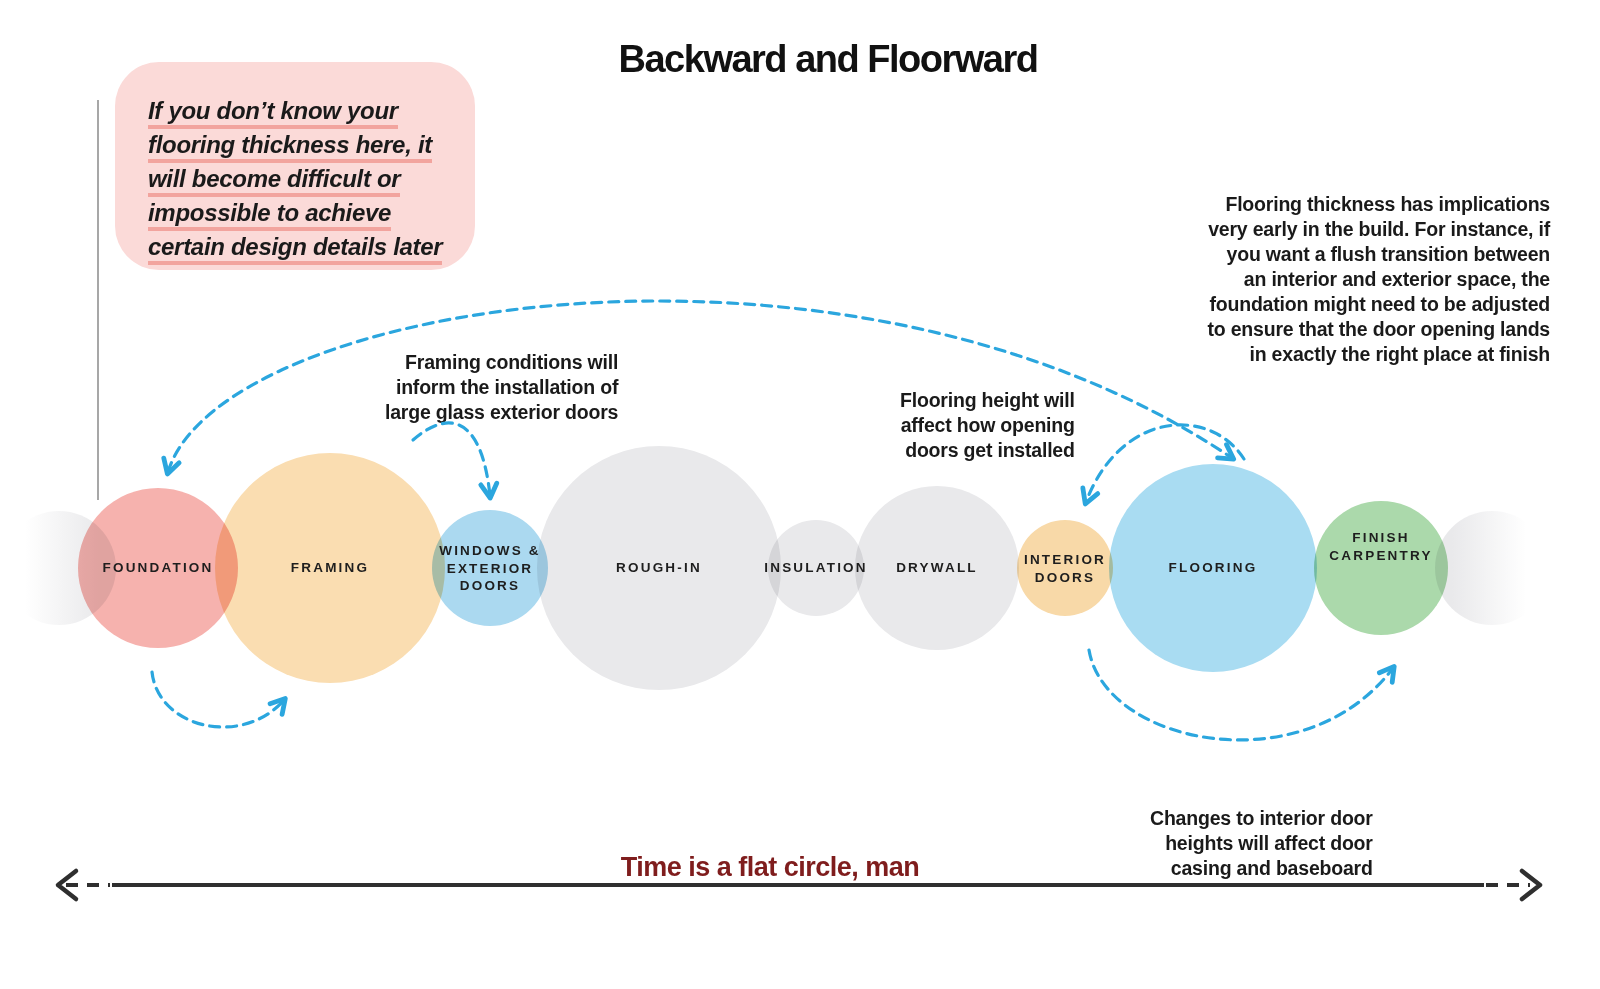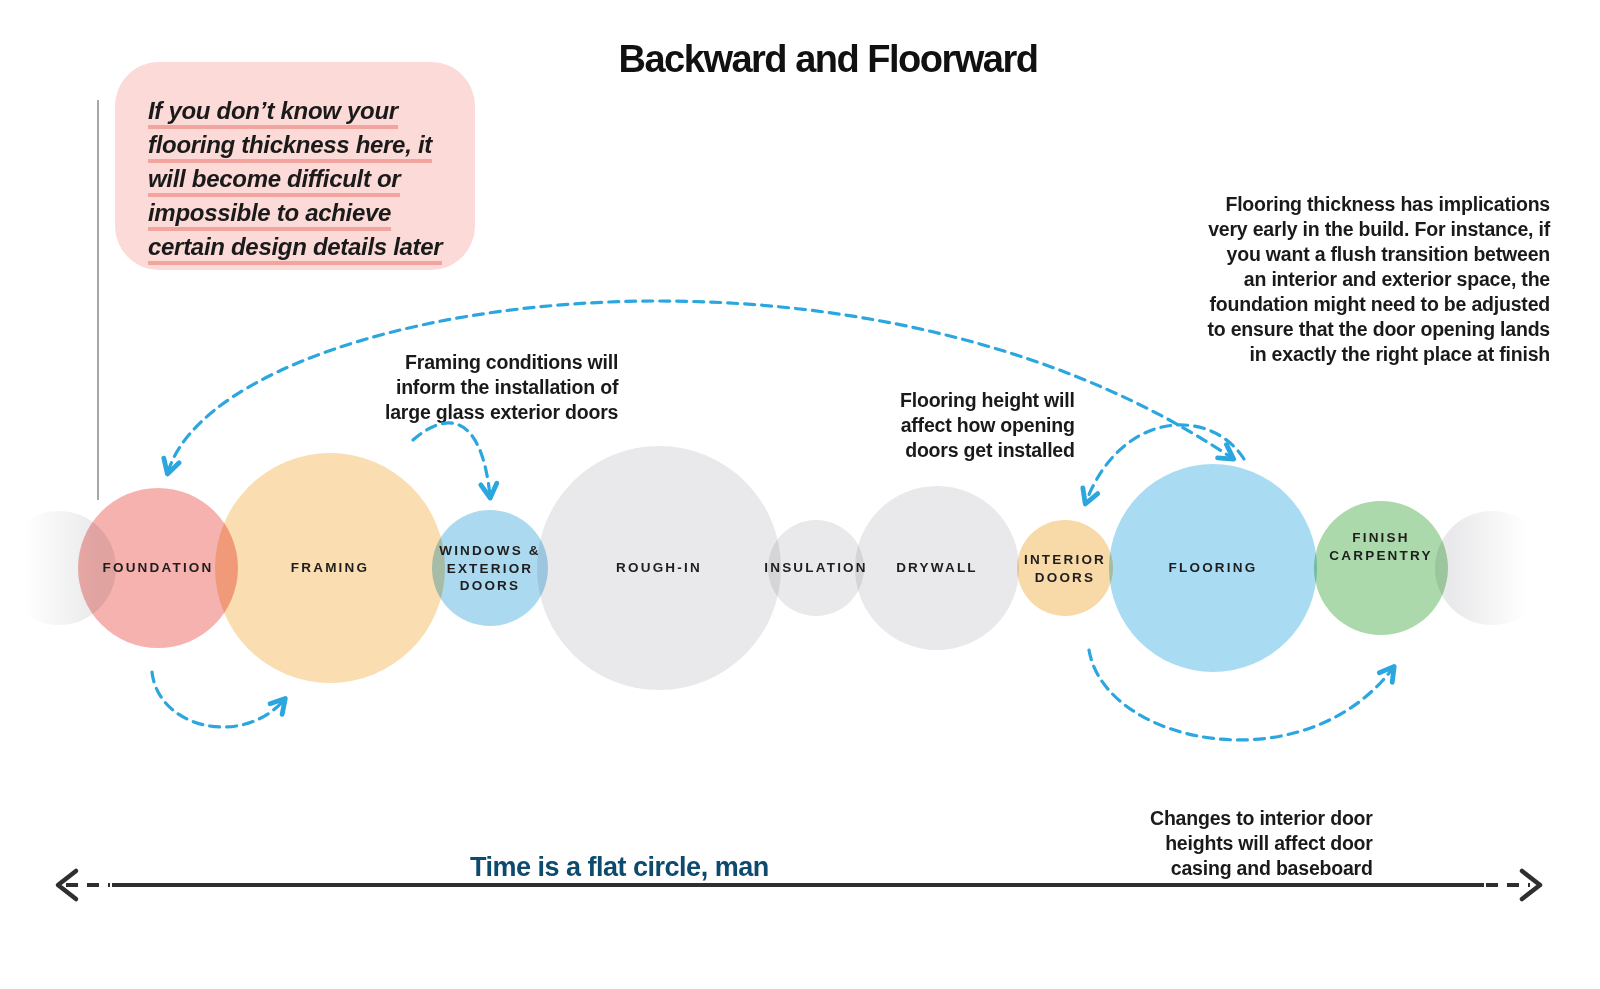--- a/index.html
+++ b/index.html
@@ -38,22 +38,22 @@
   .edge-circle.left{left:2px;top:511px;width:114px;height:114px;
     background:linear-gradient(to left,var(--stage-gray,#e9e9eb) 15%,#ffffff 80%);}
   .edge-circle.right{left:1435px;top:511px;width:114px;height:114px;
     background:linear-gradient(to right,var(--stage-gray,#e9e9eb) 15%,#ffffff 80%);}
   .labels-layer .stage-label{
     position:absolute;width:230px;margin-left:-115px;transform:translateY(-50%);
     text-align:center;font-size:13.5px;font-weight:bold;letter-spacing:2.2px;
     line-height:17.5px;white-space:pre-line;color:#1e1e1e;
   }
   .caption{
-    position:absolute;left:470px;top:852px;width:600px;
-    font-size:27px;font-weight:bold;letter-spacing:-0.5px;color:#0c4a6e;
+    position:absolute;left:470px;top:852px;width:600px;text-align:center;
+    font-size:27px;font-weight:bold;letter-spacing:-0.5px;color:#7f1d1d;
   }
   svg.overlay{position:absolute;left:0;top:0;pointer-events:none;}
   .arrow{fill:none;stroke:var(--arrow-blue,#2ba6de);stroke-width:3.2;stroke-dasharray:10 7;stroke-linecap:round;}
   #ah path{stroke:var(--arrow-blue,#2ba6de);}
   .tl{stroke:var(--ink-line,#2f2f2f);fill:none;}
   .tl-solid{stroke-width:4;}
   .tl-dash{stroke-width:4;stroke-dasharray:12 9;}
   .tl-head{stroke-width:4.5;stroke-linecap:round;stroke-linejoin:round;}
 </style>
 </head>

